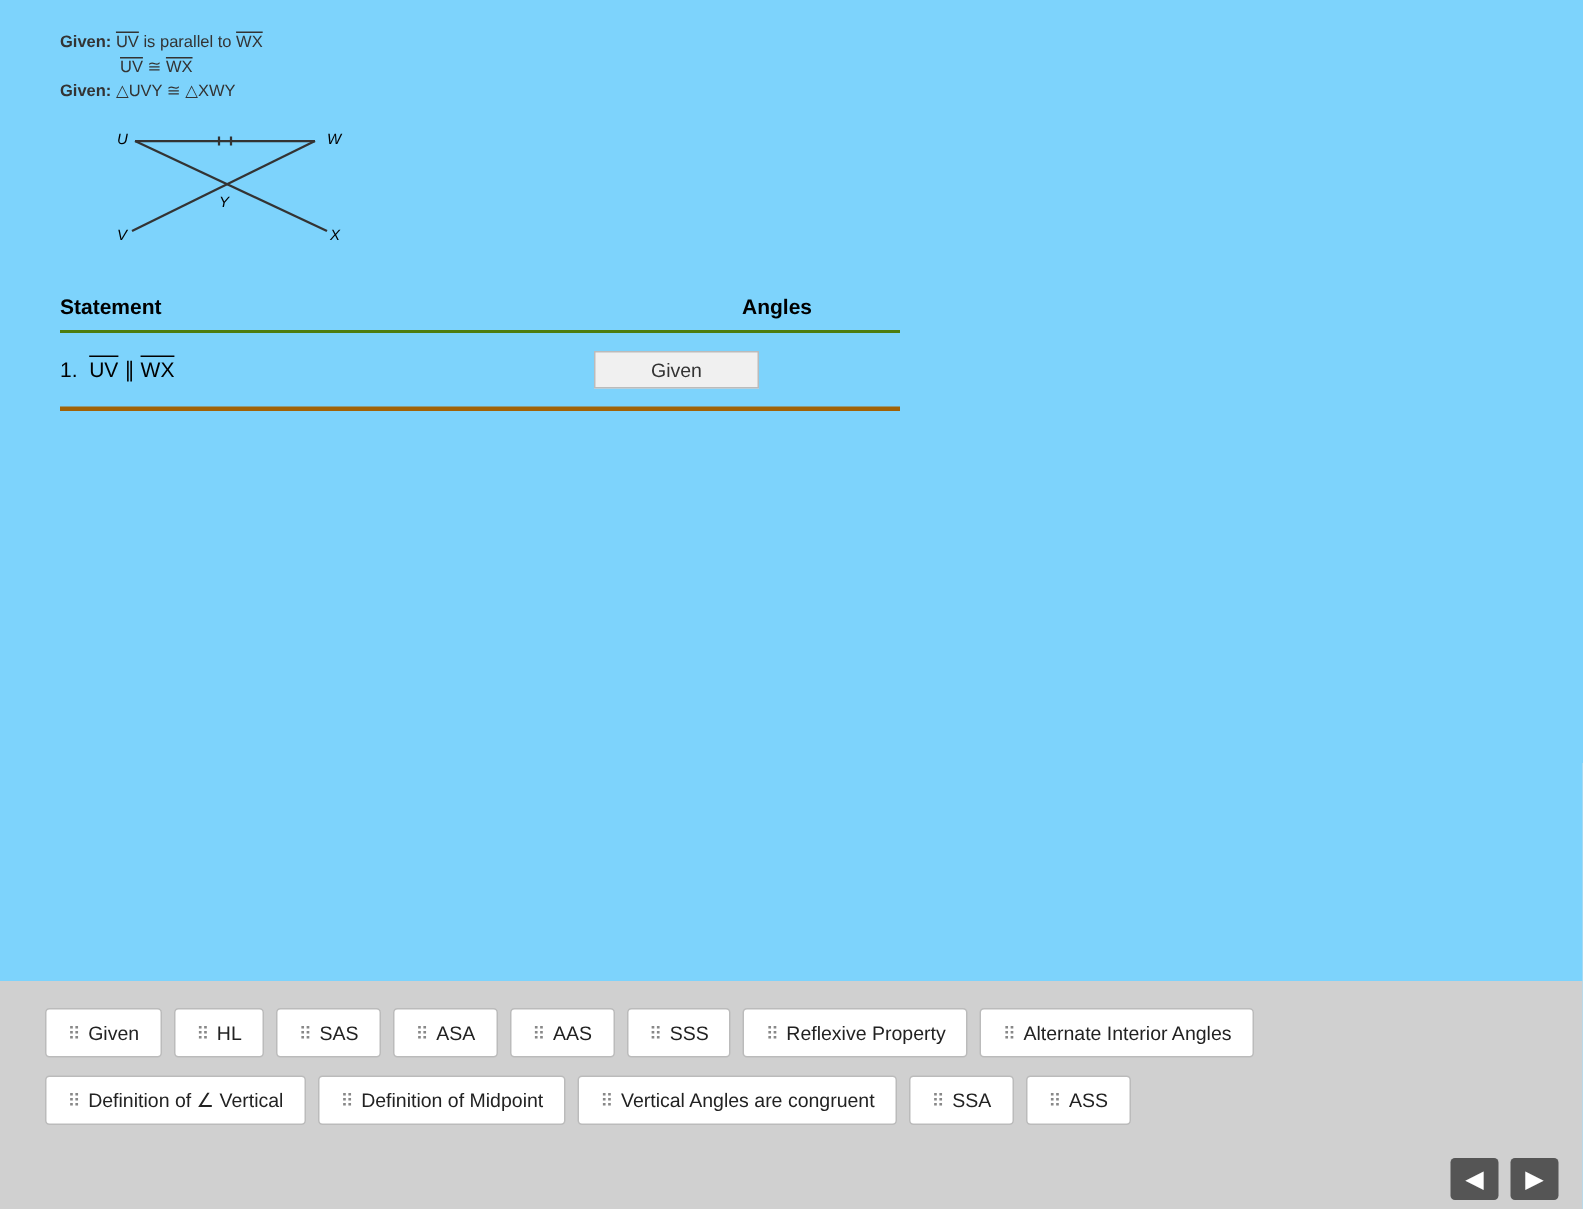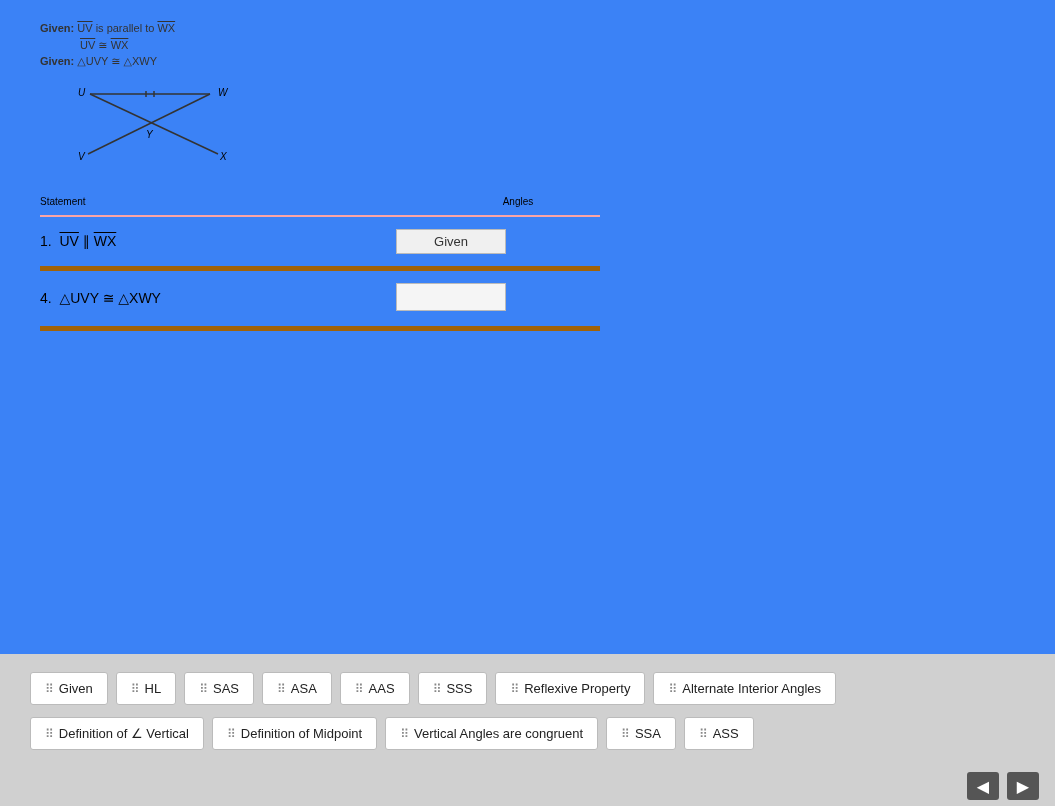--- a/index.html
+++ b/index.html
@@ -6,21 +6,21 @@
     body {
       font-family: Arial, sans-serif;
       background: #e8e8e8;
       width: 1055px;
       min-height: 806px;
       display: flex;
       flex-direction: column;
     }
 
     .main-content {
-      background: #3b82f6;
+      background: #7dd3fc;
       flex: 1;
       padding: 20px 40px 30px 40px;
     }
 
     .given-section {
       font-size: 11px;
       color: #333;
       margin-bottom: 12px;
       line-height: 1.5;
     }
@@ -41,35 +41,35 @@
       height: 100%;
     }
 
     .proof-table {
       width: 560px;
       border-collapse: collapse;
       margin-top: 10px;
     }
 
     .proof-table thead tr th {
-      font-weight: normal;
-      font-size: 10px;
+      font-weight: bold;
+      font-size: 14px;
       padding: 4px 0 8px 0;
       text-align: left;
-      border-bottom: 2px solid #fca5a5;
+      border-bottom: 2px solid #4d7c0f;
     }
 
     .proof-table thead tr th.reason-col {
       text-align: center;
       padding-left: 60px;
     }
 
     .proof-table tbody tr td {
       padding: 12px 0;
-      border-bottom: 5px solid #a16207;
+      border-bottom: 3px solid #a16207;
       font-size: 14px;
       vertical-align: middle;
     }
 
     .proof-table tbody tr td.statement-cell {
       width: 300px;
     }
 
     .proof-table tbody tr td.reason-cell {
       width: 200px;
@@ -212,31 +212,20 @@
             &nbsp;<span class="overline">UV</span> ∥ <span class="overline">WX</span>
           </span>
         </td>
         <td class="reason-cell">
           <span class="reason-box">Given</span>
         </td>
       </tr>
 
 
 
-      <tr>
-        <td class="statement-cell">
-          <span>4.</span>
-          <span>
-            &nbsp;△UVY ≅ △XWY
-          </span>
-        </td>
-        <td class="reason-cell">
-          <span class="reason-blank"></span>
-        </td>
-      </tr>
     </tbody>
   </table>
 </div>
 
 <div class="bottom-toolbar">
   <div class="toolbar-row">
     <div class="drag-chip">
       <span class="dots">⠿</span>
       <span>Given</span>
     </div>

